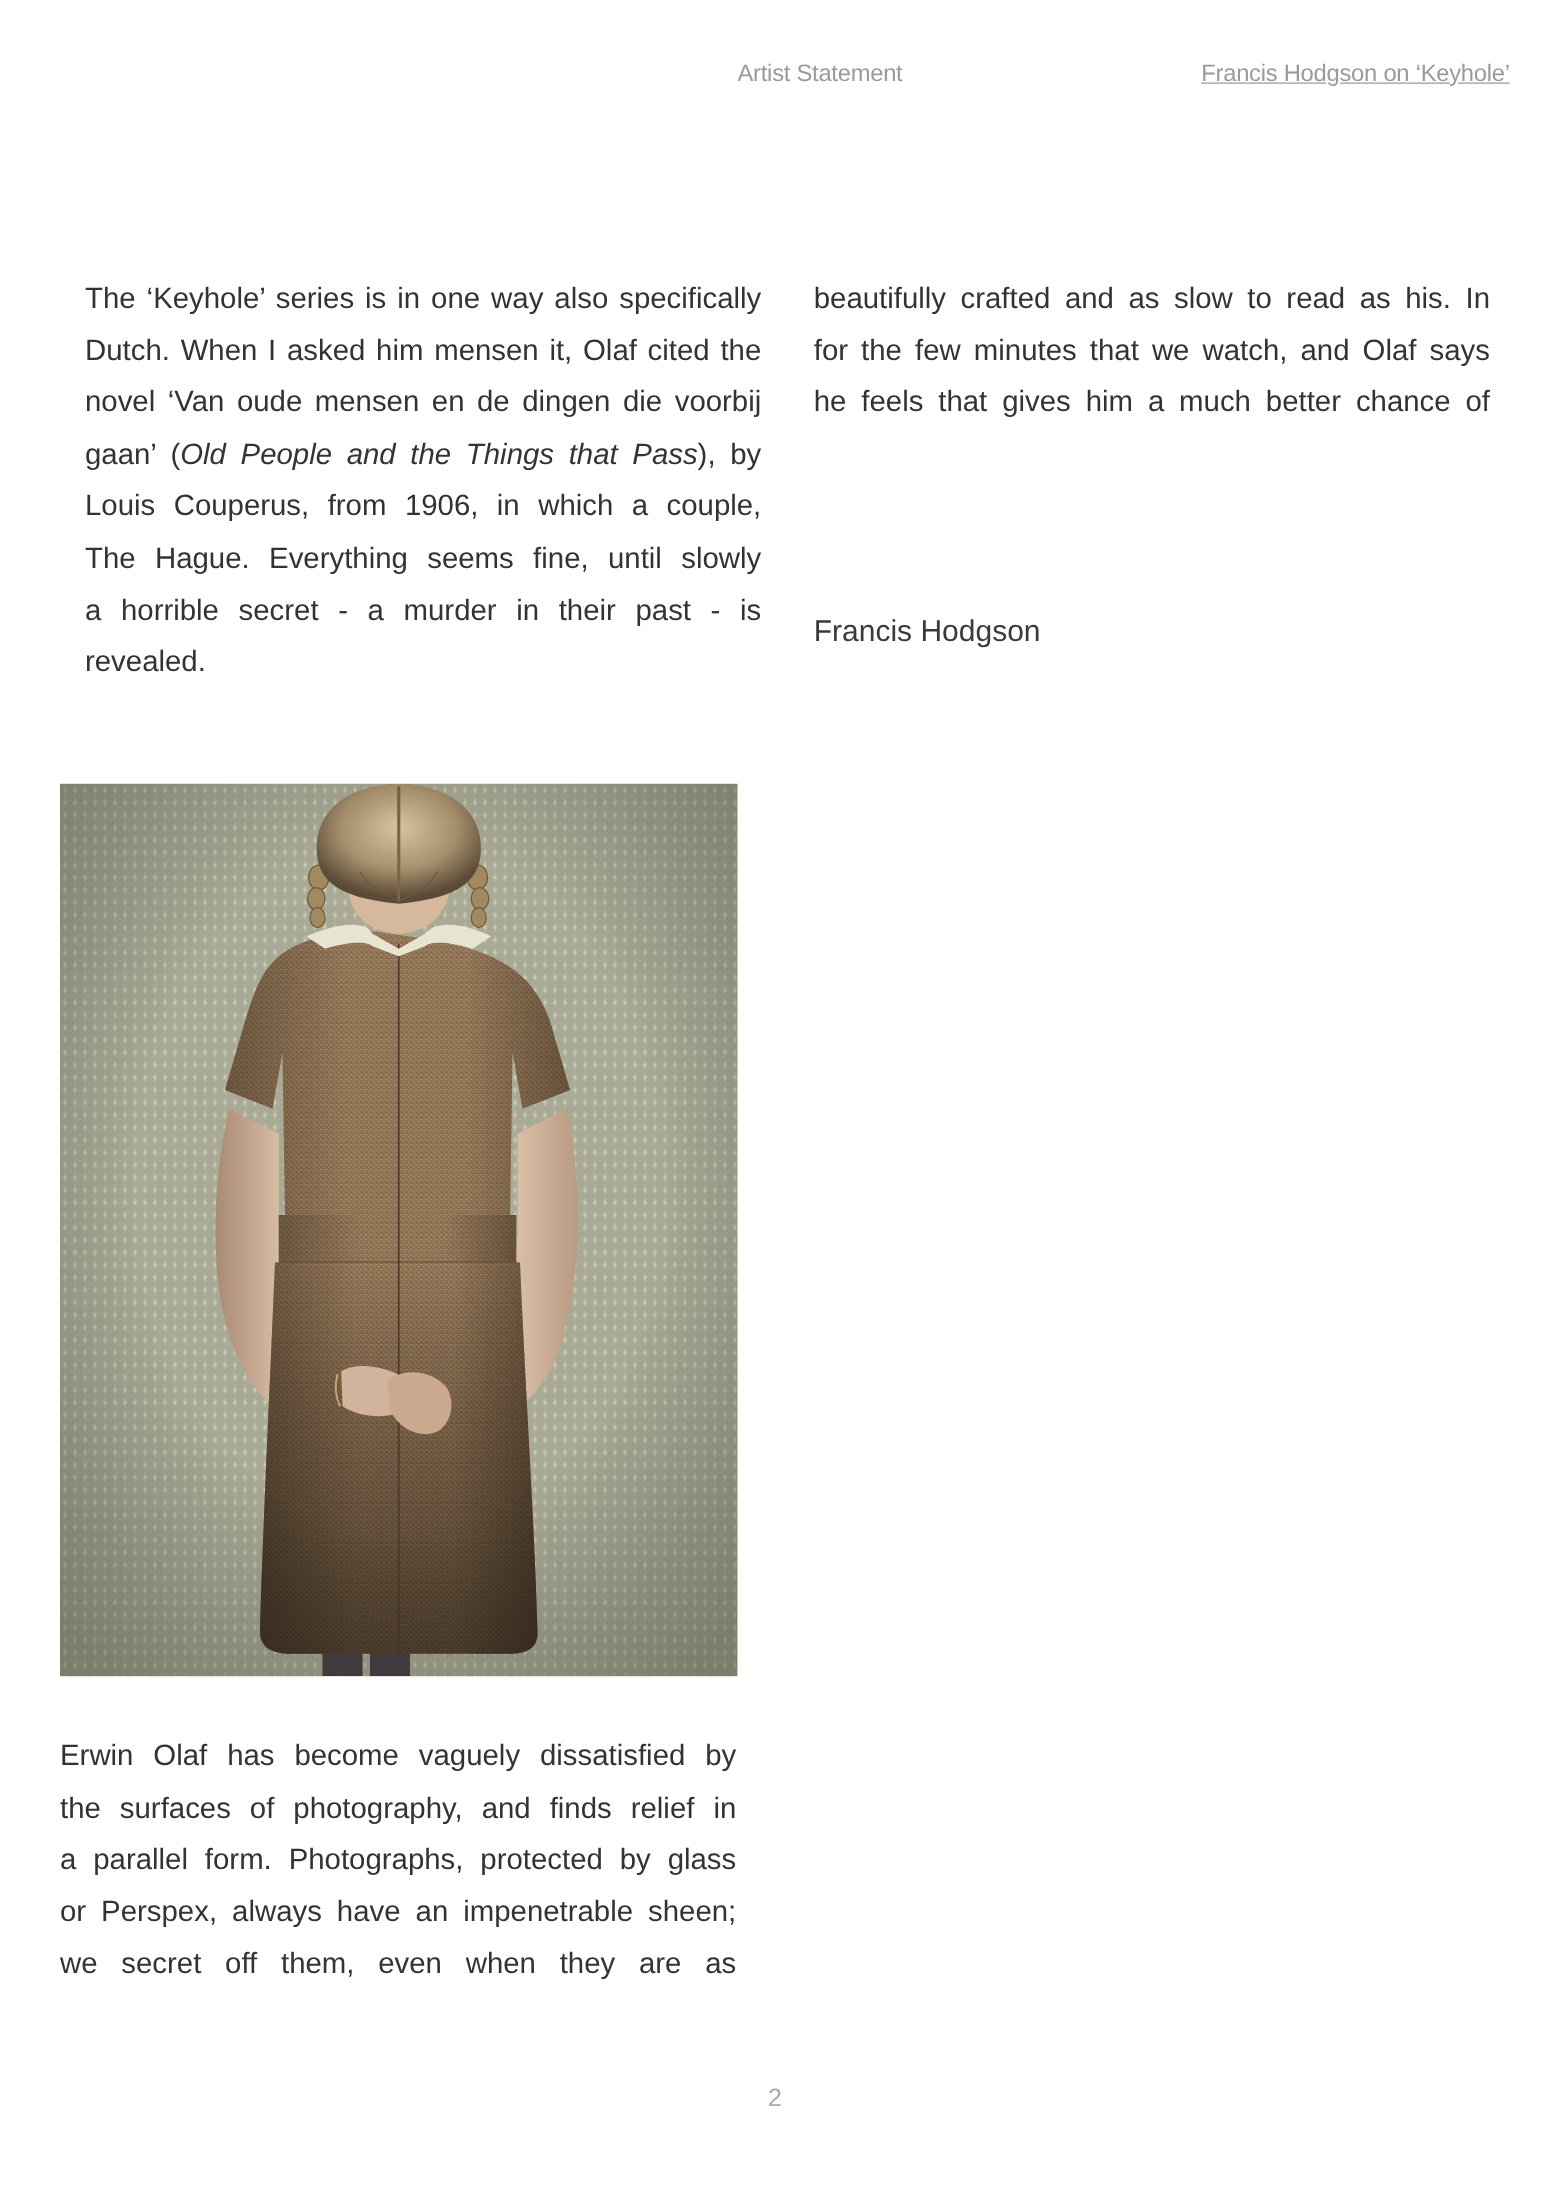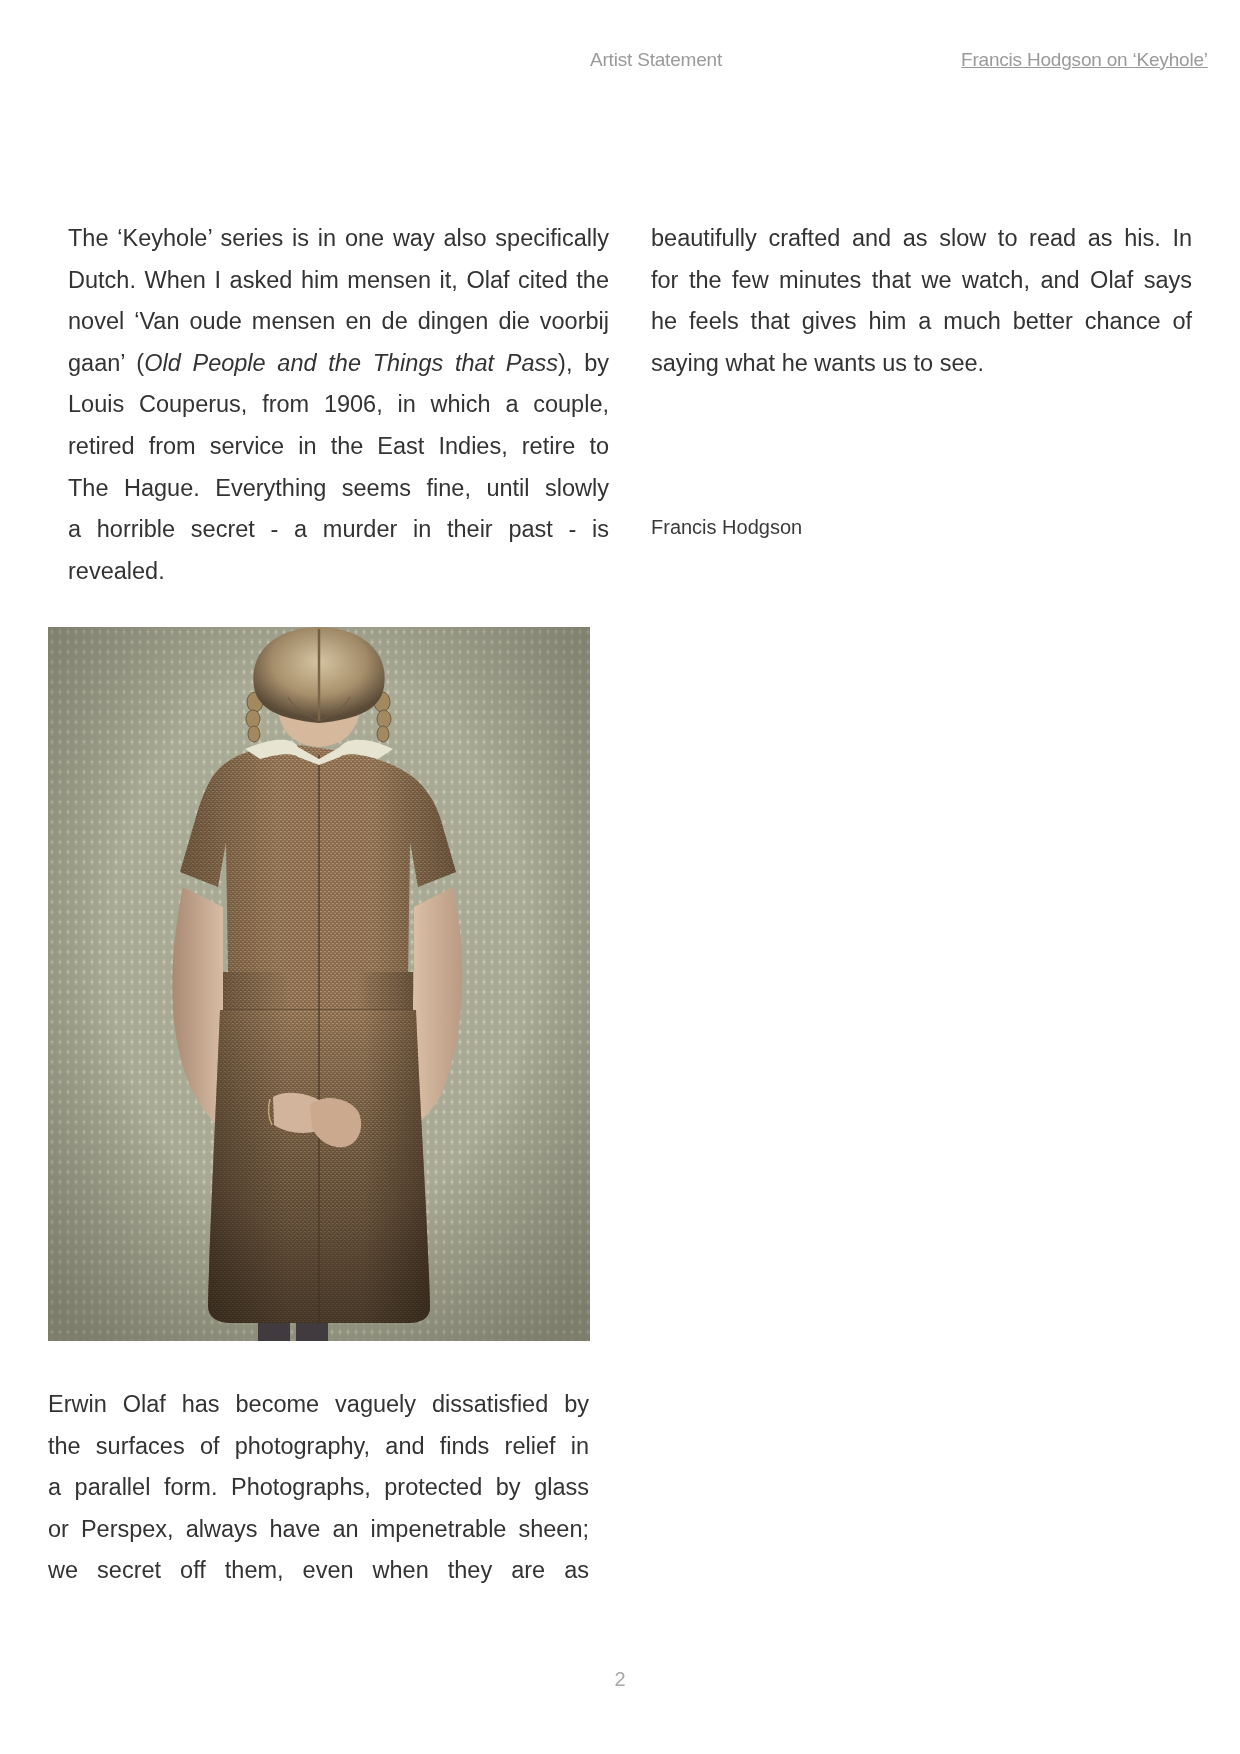--- a/index.html
+++ b/index.html
@@ -24,23 +24,23 @@
     text-align: justify;
   }
   #col-left-top { left: 48px; top: 218px; margin-left: 20px; }
   #col-right { left: 651px; top: 218px; }
   #col-left-bottom { left: 48px; top: 1384px; text-align-last: justify; }
 
   .line { display: block; text-align: justify; text-align-last: justify; height: 41.6px; white-space: nowrap; }
   .line.last { text-align-last: left; }
 
   #signature {
-    position: absolute; left: 651px; top: 516px;
+    position: absolute; left: 651px; top: 492px;
     font-family: "Liberation Sans", sans-serif;
-    font-size: 20px; color: #3a3a3a; white-space: nowrap;
+    font-size: 24px; color: #3a3a3a; white-space: nowrap;
   }
   #photo {
     position: absolute; left: 48px; top: 627px; width: 542px; height: 714px;
     overflow: hidden; background: #a7a893;
   }
   #photo svg { display: block; }
   #page-number {
     position: absolute; left: 0; width: 1240px; top: 1668px; text-align: center;
     font-family: "Liberation Sans", sans-serif;
     font-size: 20px; color: #a8a8a8;
@@ -52,21 +52,20 @@
 
 <div id="hdr-left" class="header-item">Artist Statement</div>
 <div id="hdr-right" class="header-item">Francis Hodgson on ‘Keyhole’</div>
 
 <div id="col-left-top" class="col">
   <span class="line">The ‘Keyhole’ series is in one way also specifically</span>
   <span class="line">Dutch. When I asked him mensen it, Olaf cited the</span>
   <span class="line">novel ‘Van oude mensen en de dingen die voorbij</span>
   <span class="line"><span>gaan’ (</span><em>Old People and the Things that Pass</em><span>), by</span></span>
   <span class="line">Louis Couperus, from 1906, in which a couple,</span>
-  <span class="line">retired from service in the East Indies, retire to</span>
   <span class="line">The Hague. Everything seems fine, until slowly</span>
   <span class="line">a horrible secret - a murder in their past  - is</span>
   <span class="line last">revealed.</span>
 </div>
 
 <div id="photo">
   <svg width="542" height="714" viewBox="0 0 542 714" xmlns="http://www.w3.org/2000/svg">
     <defs>
       <pattern id="wallpat" width="8" height="10" patternUnits="userSpaceOnUse">
         <rect width="8" height="10" fill="#a9aa95"></rect>
@@ -157,18 +156,17 @@
   <span class="line">the surfaces of photography, and finds relief in</span>
   <span class="line">a parallel form. Photographs, protected by glass</span>
   <span class="line">or Perspex, always have an impenetrable sheen;</span>
   <span class="line">we secret off them, even when they are as</span>
 </div>
 
 <div id="col-right" class="col">
   <span class="line">beautifully crafted and as slow to read as his. In</span>
   <span class="line">for the few minutes that we watch, and Olaf says</span>
   <span class="line">he feels that gives him a much better chance of</span>
-  <span class="line last">saying what he wants us to see.</span>
 </div>
 
 <div id="signature">Francis Hodgson</div>
 
 <div id="page-number">2</div>
 
 </body></html>

